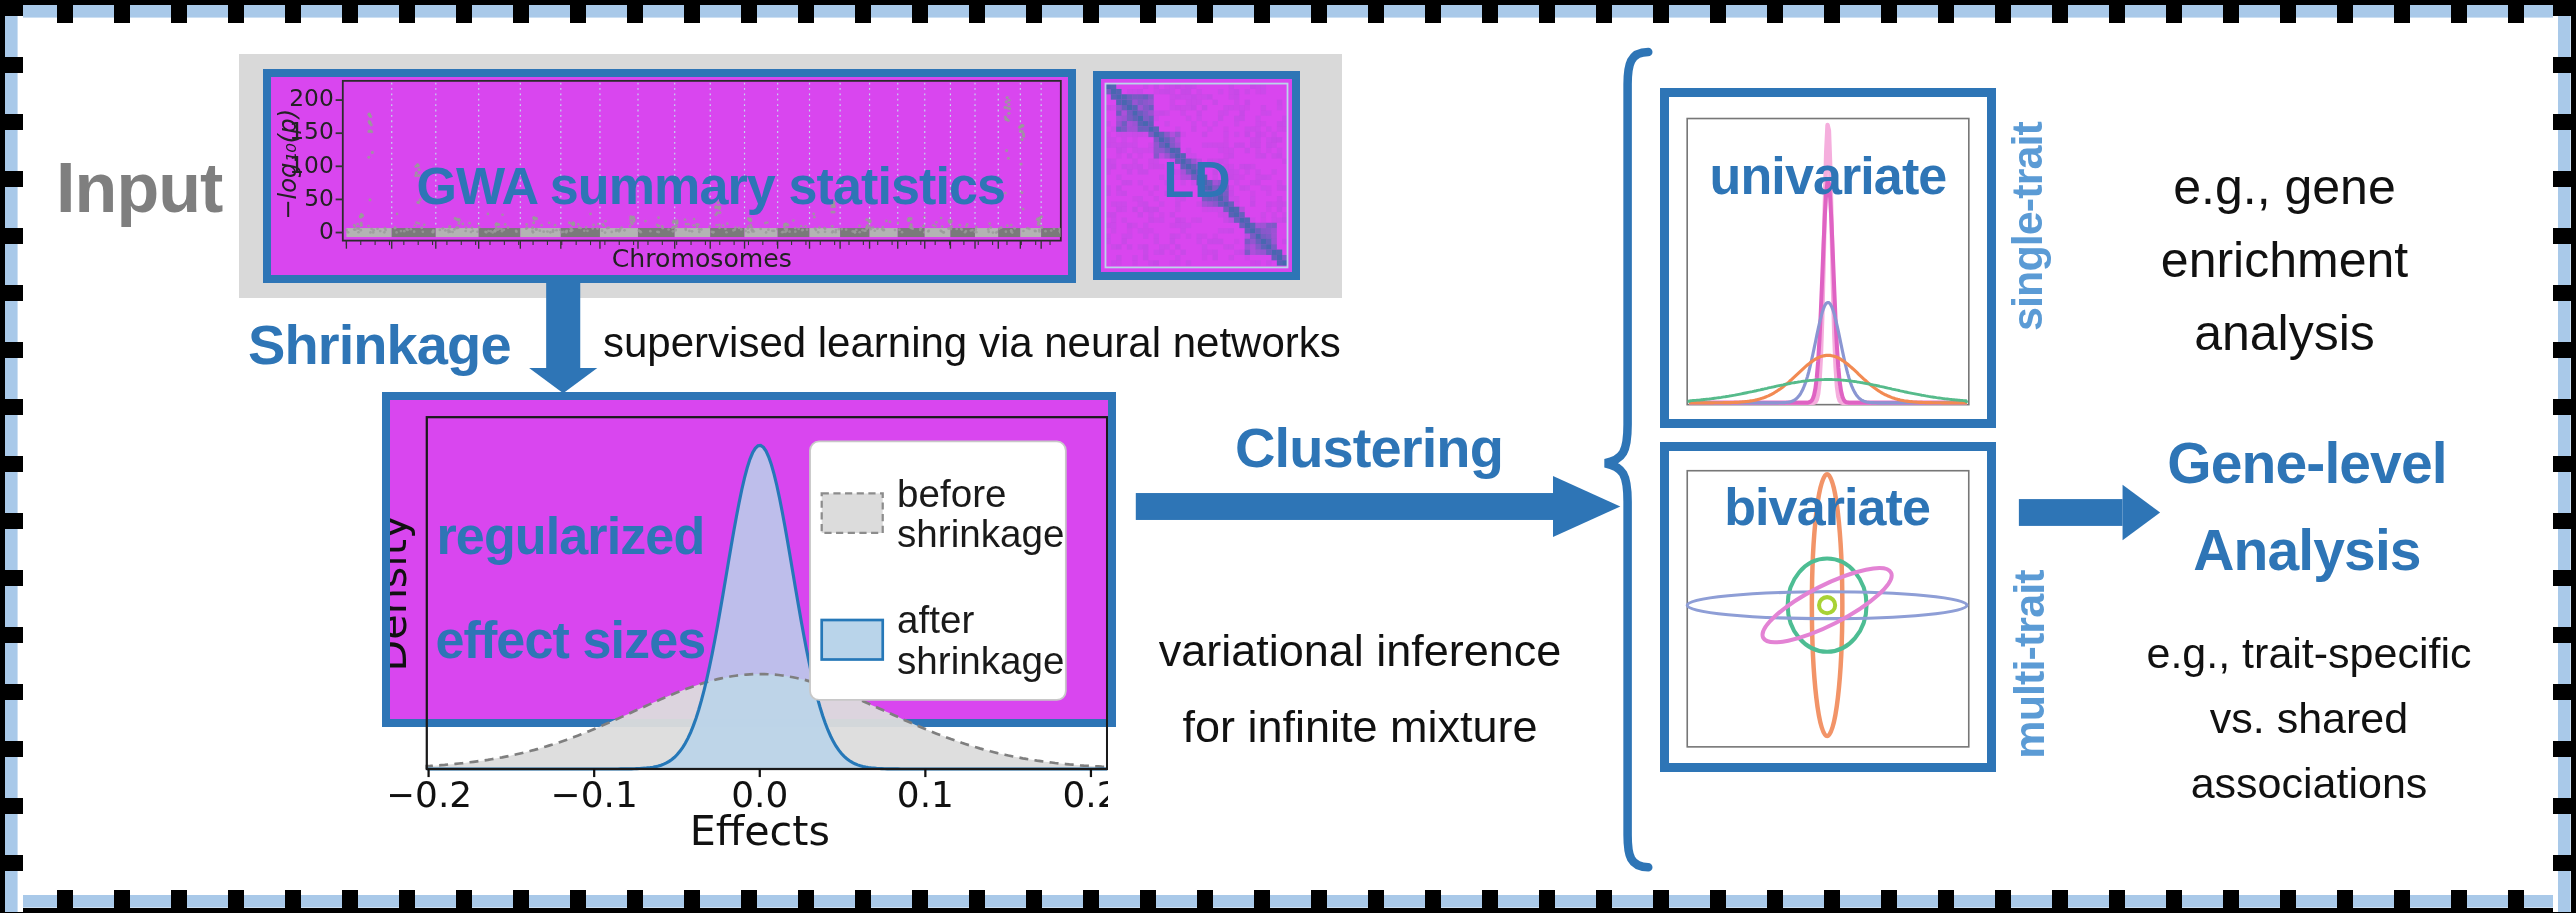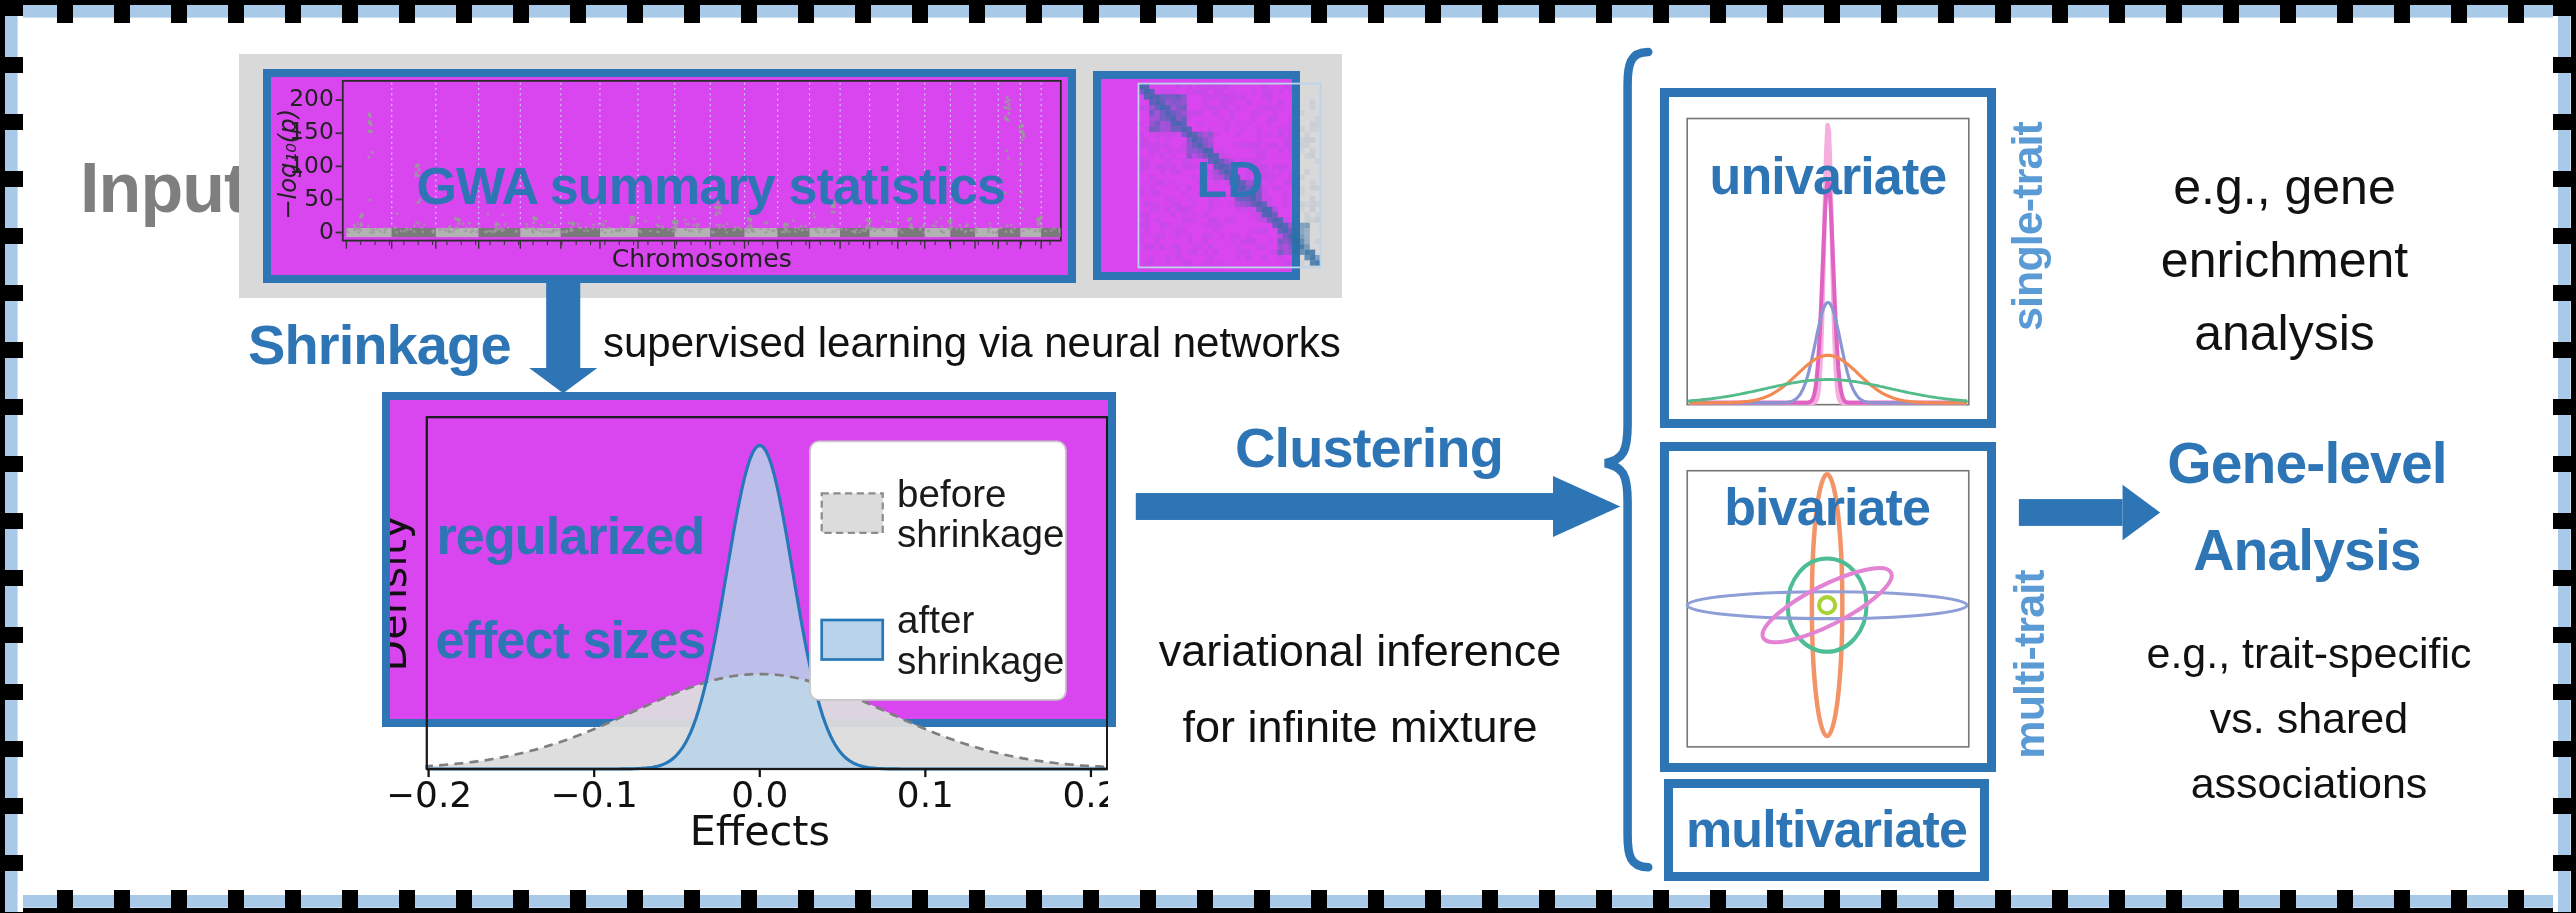--- a/index.html
+++ b/index.html
@@ -38,21 +38,21 @@
 </head>
 <body>
 
 <div id="fig">
 
   <div class="edge edge-top"></div>
   <div class="edge edge-bottom"></div>
   <div class="edge edge-left"></div>
   <div class="edge edge-right"></div>
 
-  <div class="abs" style="left:56px;top:148px;font-size:70px;font-weight:bold;color:#7f7f7f;letter-spacing:-0.9px;margin-left:24px;">Input</div>
+  <div class="abs" style="left:56px;top:148px;font-size:70px;font-weight:bold;color:#7f7f7f;letter-spacing:-0.9px;">Input</div>
 
   <div class="abs gray-panel" style="left:239px;top:54px;width:1103px;height:244px;"></div>
 
   <div class="abs blue-box" style="left:263px;top:69px;width:813px;height:214px;">
     <svg width="797" height="198" viewBox="0 0 888 220">
       <g id="manhattan-geom">
           <clipPath id="mclip">
             <rect x="81" y="5" width="798" height="175"></rect>
           </clipPath>
           <rect x="80" y="4" width="800" height="178" fill="none" stroke="#2b2b2b" stroke-width="2"></rect>
@@ -678,21 +678,21 @@
       <text x="70" y="62" font-size="26" fill="#222" text-anchor="end" dominant-baseline="middle" font-family="DejaVu Sans">150</text>
       <text x="70" y="99" font-size="26" fill="#222" text-anchor="end" dominant-baseline="middle" font-family="DejaVu Sans">100</text>
       <text x="70" y="136" font-size="26" fill="#222" text-anchor="end" dominant-baseline="middle" font-family="DejaVu Sans">50</text>
       <text x="70" y="173" font-size="26" fill="#222" text-anchor="end" dominant-baseline="middle" font-family="DejaVu Sans">0</text>
       <text x="28" y="97" font-size="27" fill="#222" text-anchor="middle" font-style="italic" font-family="DejaVu Sans" transform="rotate(-90 28 97)">−log₁₀(p)</text>
       <text x="480" y="211" font-size="28" fill="#222" text-anchor="middle" font-family="DejaVu Sans">Chromosomes</text>
       <text x="490" y="141" font-size="58" font-weight="600" fill="#2e75b6" text-anchor="middle" letter-spacing="-1">GWA summary statistics</text>
     </svg>
   </div>
 
-  <div class="abs blue-box" style="left:1093px;top:71px;width:207px;height:209px;padding-left:33px;">
+  <div class="abs blue-box" style="left:1093px;top:71px;width:207px;height:209px;">
     <svg width="191" height="193" viewBox="0 0 213 215">
       <g id="ld-geom">
           <rect x="5.0" y="5.0" width="6.00" height="6.00" fill="#2e6da4" opacity="0.85"></rect>
           <rect x="11.0" y="5.0" width="6.00" height="6.00" fill="#2e6da4" opacity="0.76"></rect>
           <rect x="46.8" y="5.0" width="6.00" height="6.00" fill="#2e6da4" opacity="0.08"></rect>
           <rect x="58.7" y="5.0" width="6.00" height="6.00" fill="#2e6da4" opacity="0.09"></rect>
           <rect x="70.7" y="5.0" width="6.00" height="6.00" fill="#2e6da4" opacity="0.06"></rect>
           <rect x="76.6" y="5.0" width="6.00" height="6.00" fill="#2e6da4" opacity="0.07"></rect>
           <rect x="82.6" y="5.0" width="6.00" height="6.00" fill="#2e6da4" opacity="0.10"></rect>
           <rect x="88.6" y="5.0" width="6.00" height="6.00" fill="#2e6da4" opacity="0.06"></rect>
@@ -1342,23 +1342,20 @@
           <ellipse cx="176" cy="172" rx="44" ry="52" fill="none" stroke="#4dbd93" stroke-width="4.5" transform="rotate(0 176 172)"></ellipse>
           <ellipse cx="176" cy="172" rx="156" ry="15" fill="none" stroke="#8e9ed6" stroke-width="3.5" transform="rotate(0 176 172)"></ellipse>
           <ellipse cx="176" cy="172" rx="80" ry="22" fill="none" stroke="#e383d4" stroke-width="4.5" transform="rotate(-27 176 172)"></ellipse>
           <ellipse cx="176" cy="172" rx="9" ry="9" fill="none" stroke="#a8d235" stroke-width="4.5" transform="rotate(0 176 172)"></ellipse>
         </g>
       <text x="176" y="82" font-size="58" font-weight="600" fill="#2e75b6" text-anchor="middle" letter-spacing="-1">bivariate</text>
     </svg>
   </div>
   <div class="abs ctr rot semibold-blue" style="left:1867px;top:641px;width:323px;height:47px;font-size:43px;color:#5b9bd5;">multi-trait</div>
 
-  <div class="abs blue-box10 ctr" style="left:1664px;top:739px;width:325px;height:102px;">
-    <div style="font-size:52px;font-weight:600;color:#2e75b6;line-height:83px;letter-spacing:-0.9px;">multivariate</div>
-  </div>
 
   <svg class="abs" style="left:2017px;top:483px;" width="145" height="59" viewBox="0 0 162 66">
     <rect x="2" y="18" width="116" height="30" fill="#2e75b6"></rect>
     <polygon points="118,2 118,64 160,33" fill="#2e75b6"></polygon>
   </svg>
   <div class="abs ctr headline-blue" style="left:2141px;top:420px;width:332px;font-size:57px;line-height:87px;">
     <div>Gene-level</div>
     <div>Analysis</div>
   </div>
   <div class="abs ctr black-note" style="left:2132px;top:151px;width:305px;font-size:50px;line-height:73px;">

